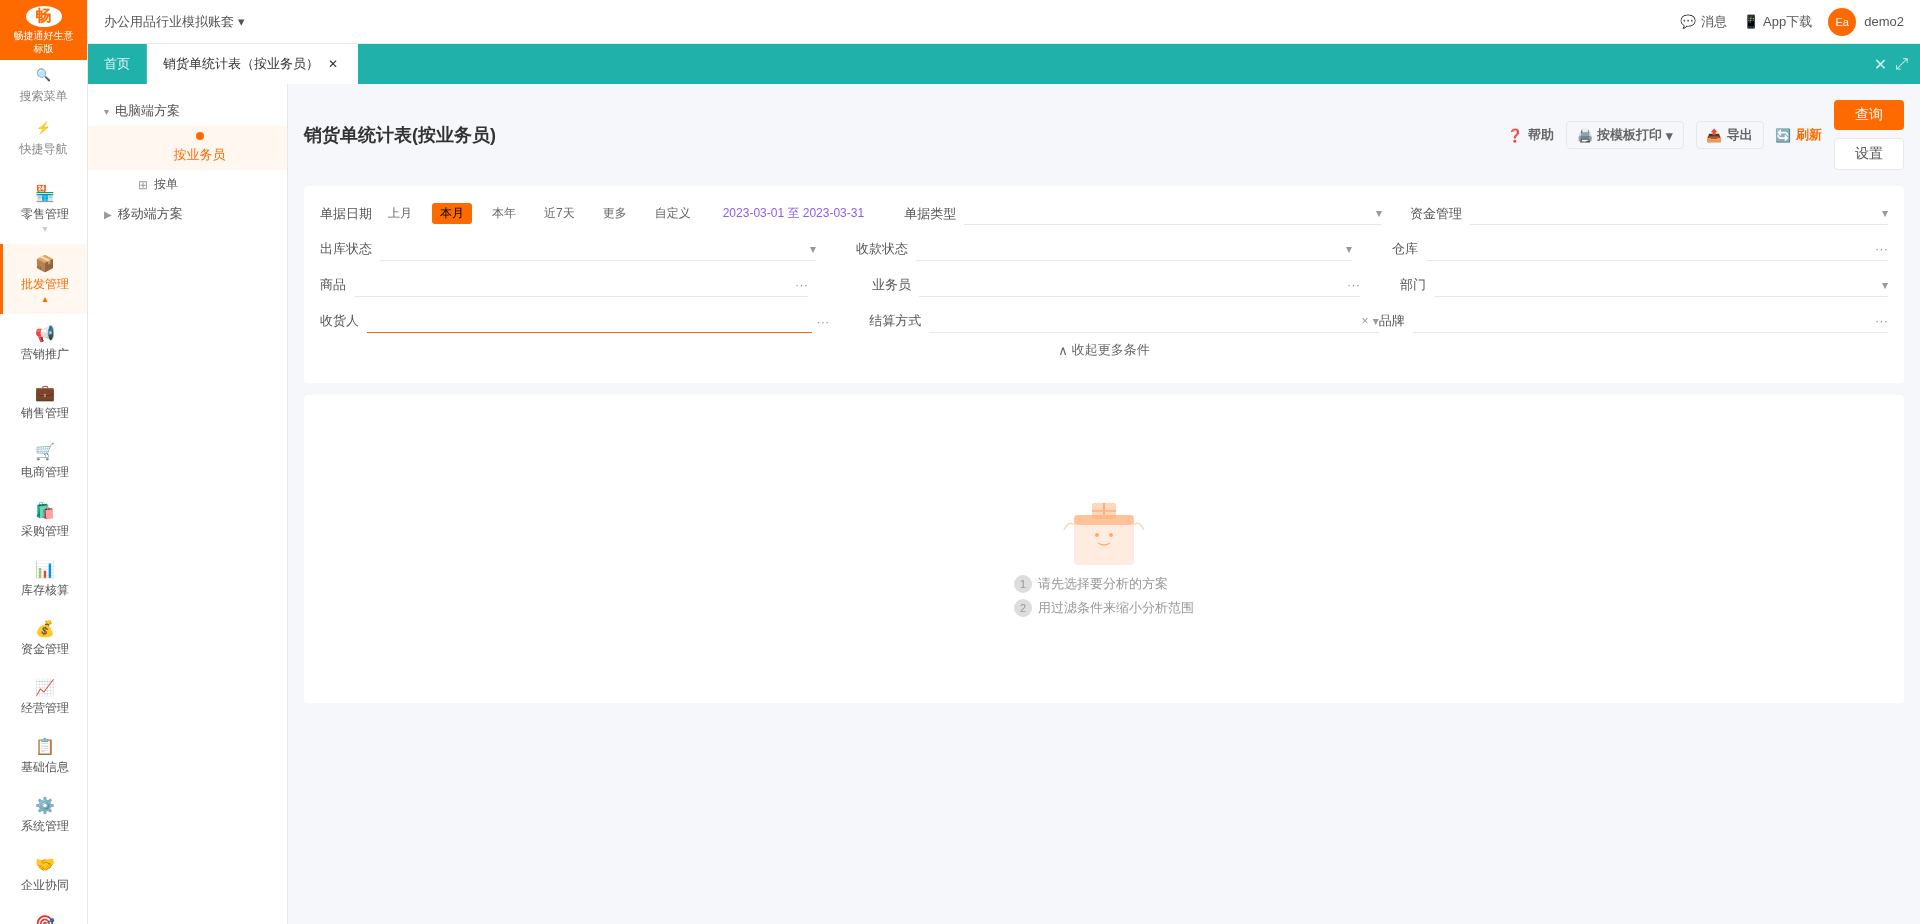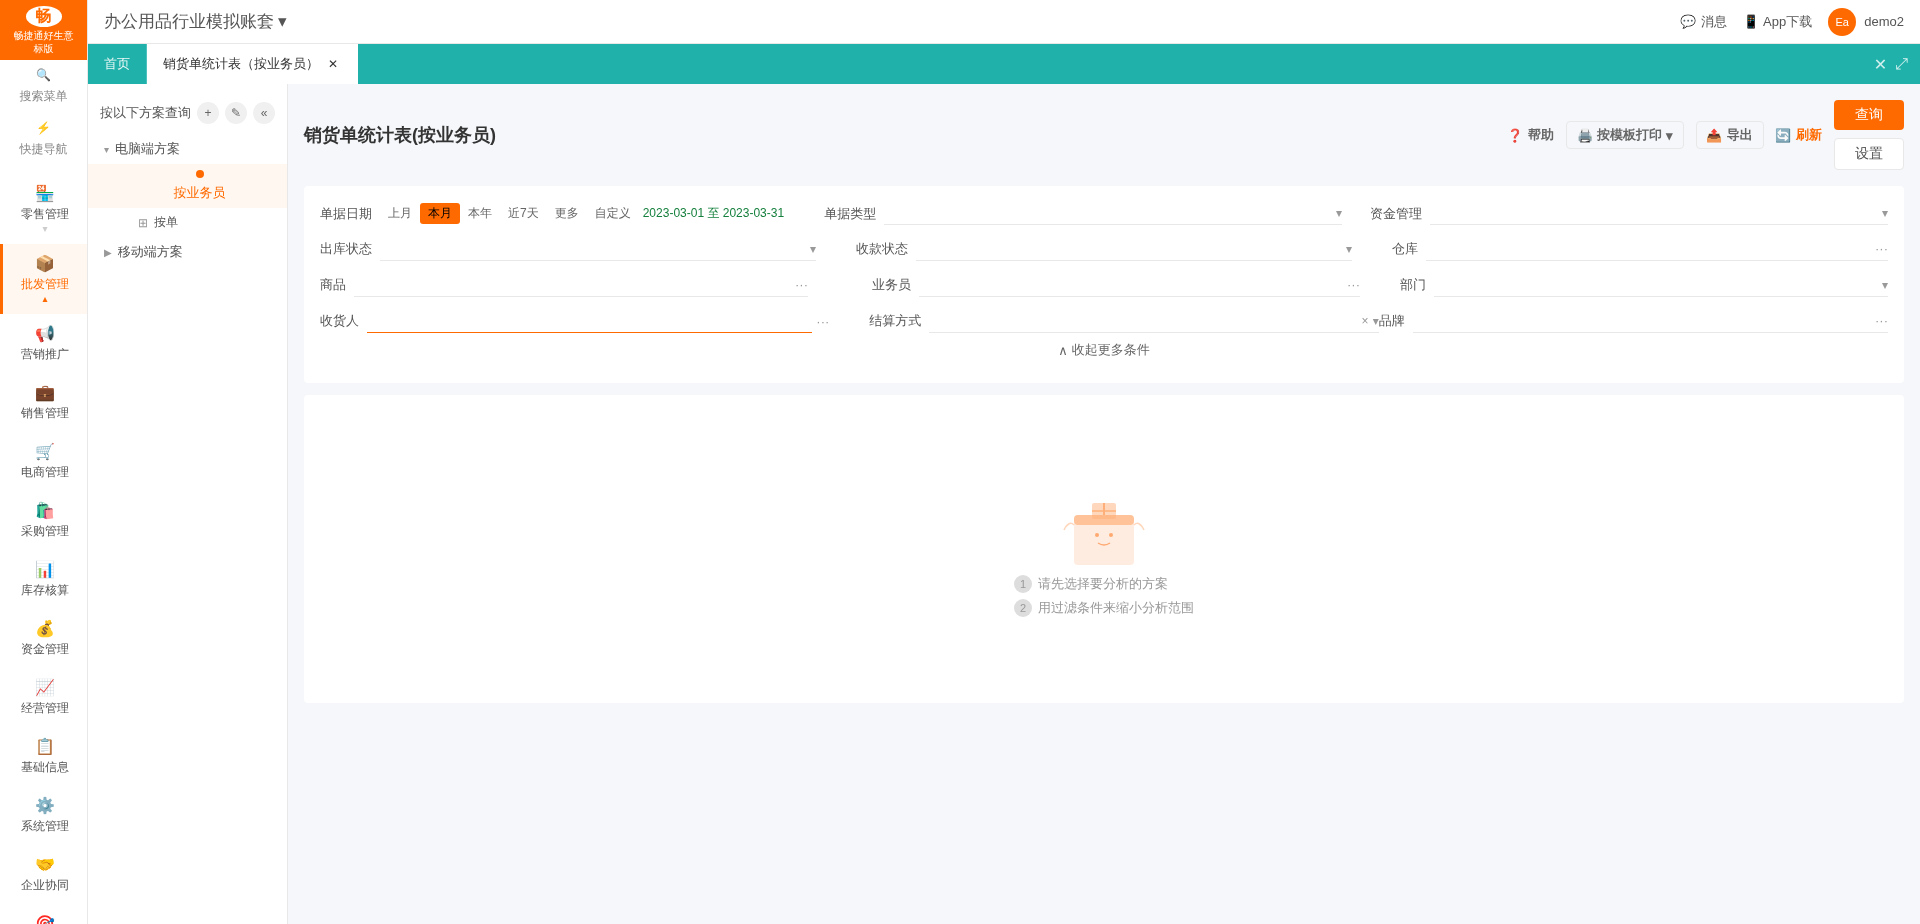--- a/index.html
+++ b/index.html
@@ -14,21 +14,21 @@
     .sidebar-nav-item { width: 100%; display: flex; flex-direction: column; align-items: center; padding: 10px 4px; cursor: pointer; color: #555; font-size: 12px; border-left: 3px solid transparent; }
     .sidebar-nav-item.active { color: #ff6a00; border-left-color: #ff6a00; background: #fff7f0; }
     .sidebar-nav-icon { font-size: 16px; margin-bottom: 3px; }
     .sidebar-divider { width: 60%; height: 1px; background: #f0f0f0; margin: 4px 0; }
 
     
     .main-area { flex: 1; display: flex; flex-direction: column; overflow: hidden; }
 
     
     .topbar { height: 44px; background: #fff; border-bottom: 1px solid #e8e8e8; display: flex; align-items: center; padding: 0 16px; justify-content: space-between; flex-shrink: 0; }
-    .topbar-left { display: flex; align-items: flex-start; gap: 8px; color: #555; font-size: 17px; }
+    .topbar-left { display: flex; align-items: flex-start; gap: 8px; color: #555; font-size: 13px; }
     .topbar-dropdown { display: flex; align-items: center; gap: 4px; cursor: pointer; }
     .topbar-right { display: flex; align-items: center; gap: 16px; color: #555; font-size: 13px; }
     .topbar-right-item { display: flex; align-items: center; gap: 4px; cursor: pointer; }
     .avatar { width: 28px; height: 28px; border-radius: 50%; background: #ff6a00; display: flex; align-items: center; justify-content: center; color: #fff; font-size: 11px; }
 
     
     .tabbar { height: 40px; background: #20b2aa; display: flex; align-items: center; padding: 0 0; flex-shrink: 0; }
     .tab { height: 40px; display: flex; align-items: center; padding: 0 16px; cursor: pointer; color: rgba(255,255,255,0.8); font-size: 13px; gap: 6px; border-right: 1px solid rgba(255,255,255,0.2); }
     .tab.active { background: #fff; color: #333; border-radius: 0; }
     .tab-close { width: 16px; height: 16px; display: flex; align-items: center; justify-content: center; border-radius: 50%; font-size: 12px; cursor: pointer; }
@@ -67,24 +67,24 @@
     .btn-settings { background: #fff; color: #555; border: 1px solid #e8e8e8; border-radius: 4px; padding: 6px 20px; cursor: pointer; font-size: 14px; margin-top: 4px; }
 
     
     .filter-card { background: #fff; border-radius: 4px; padding: 16px; margin-bottom: 12px; }
     .filter-row { display: flex; align-items: center; margin-bottom: 12px; gap: 0; }
     .filter-item { display: flex; align-items: center; flex: 1; min-width: 0; }
     .filter-label { color: #555; font-size: 13px; white-space: nowrap; margin-right: 8px; flex-shrink: 0; }
     .filter-input { flex: 1; border: none; border-bottom: 1px solid #e8e8e8; padding: 4px 6px; font-size: 13px; outline: none; color: #333; background: transparent; }
     .filter-input.active { border-bottom-color: #ff6a00; }
     .filter-more-dots { color: #999; cursor: pointer; margin-left: 4px; }
-    .date-tabs { display: flex; align-items: center; gap: 0; }
+    .date-tabs { display: flex; align-items: center; gap: 12px; }
     .date-tab { padding: 2px 8px; font-size: 12px; color: #666; cursor: pointer; border-radius: 3px; }
     .date-tab.active { background: #ff6a00; color: #000000; border-radius: 3px; }
-    .date-range { font-size: 12px; color: #15803d; margin-left: 4px; }
+    .date-range { font-size: 12px; color: #8b5cf6; margin-left: 24px; }
     .filter-chevron { color: #999; font-size: 12px; margin-left: 4px; }
     .filter-x { color: #999; font-size: 12px; cursor: pointer; margin-left: 4px; }
 
     
     .collapse-bar { display: flex; align-items: center; justify-content: center; padding: 8px 0; cursor: pointer; color: #666; font-size: 13px; gap: 4px; }
 
     
     .empty-state { display: flex; flex-direction: column; align-items: center; justify-content: center; padding: 60px 0; }
     .empty-hints { list-style: none; }
     .empty-hints li { color: #999; font-size: 13px; margin-bottom: 6px; display: flex; align-items: center; gap: 6px; }
@@ -213,30 +213,20 @@
     </div>
     <div class="tabbar-actions">
       <span class="tabbar-action-btn">✕</span>
       <span class="tabbar-action-btn">⤢</span>
     </div>
   </div>
 
   <div class="content">
 
     <div class="left-panel">
-      <div class="left-panel-header">
-        <span class="left-panel-title">按以下方案查询</span>
-        <div class="left-panel-actions">
-          <div class="left-panel-action-btn">+</div>
-          <div class="left-panel-action-btn">
-            <span>✎</span>
-          </div>
-          <div class="left-panel-action-btn">«</div>
-        </div>
-      </div>
 
       <div class="tree-item">
         <span class="tree-chevron">▾</span>
         <span>电脑端方案</span>
       </div>
 
       <div class="tree-child active">
         <span class="dot orange"></span>
         <span>按业务员</span>
       </div>

